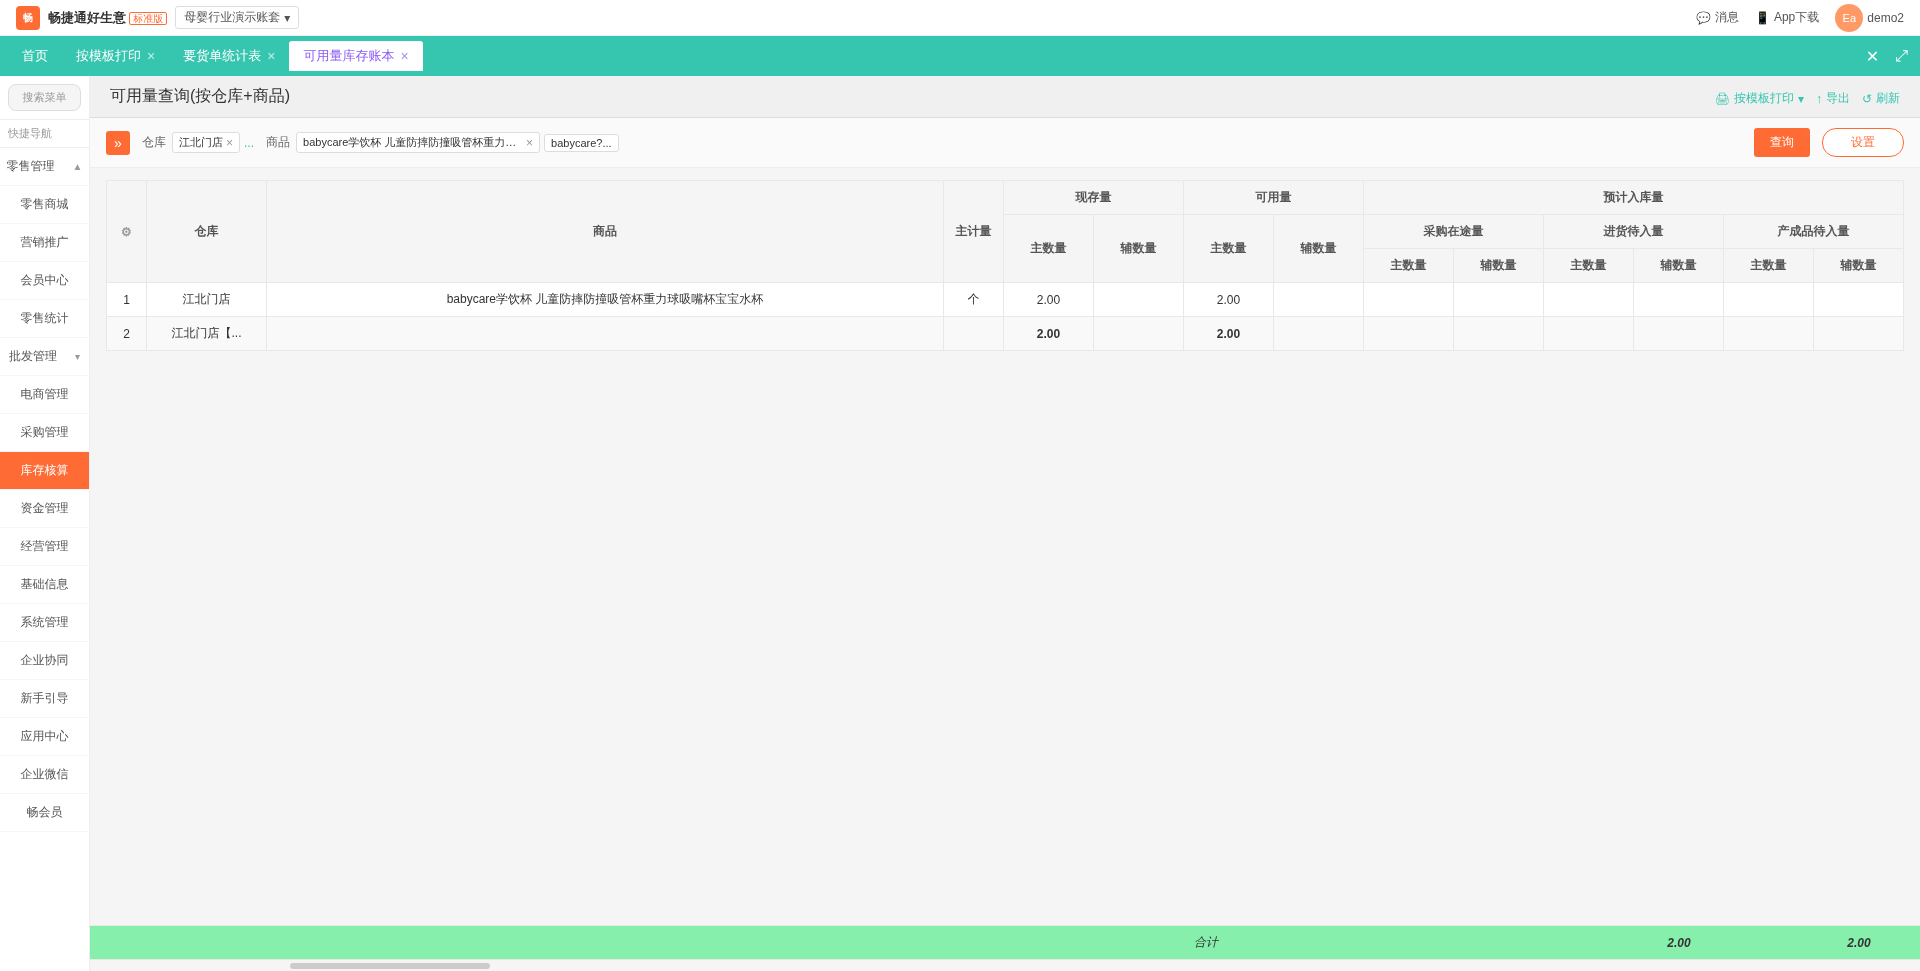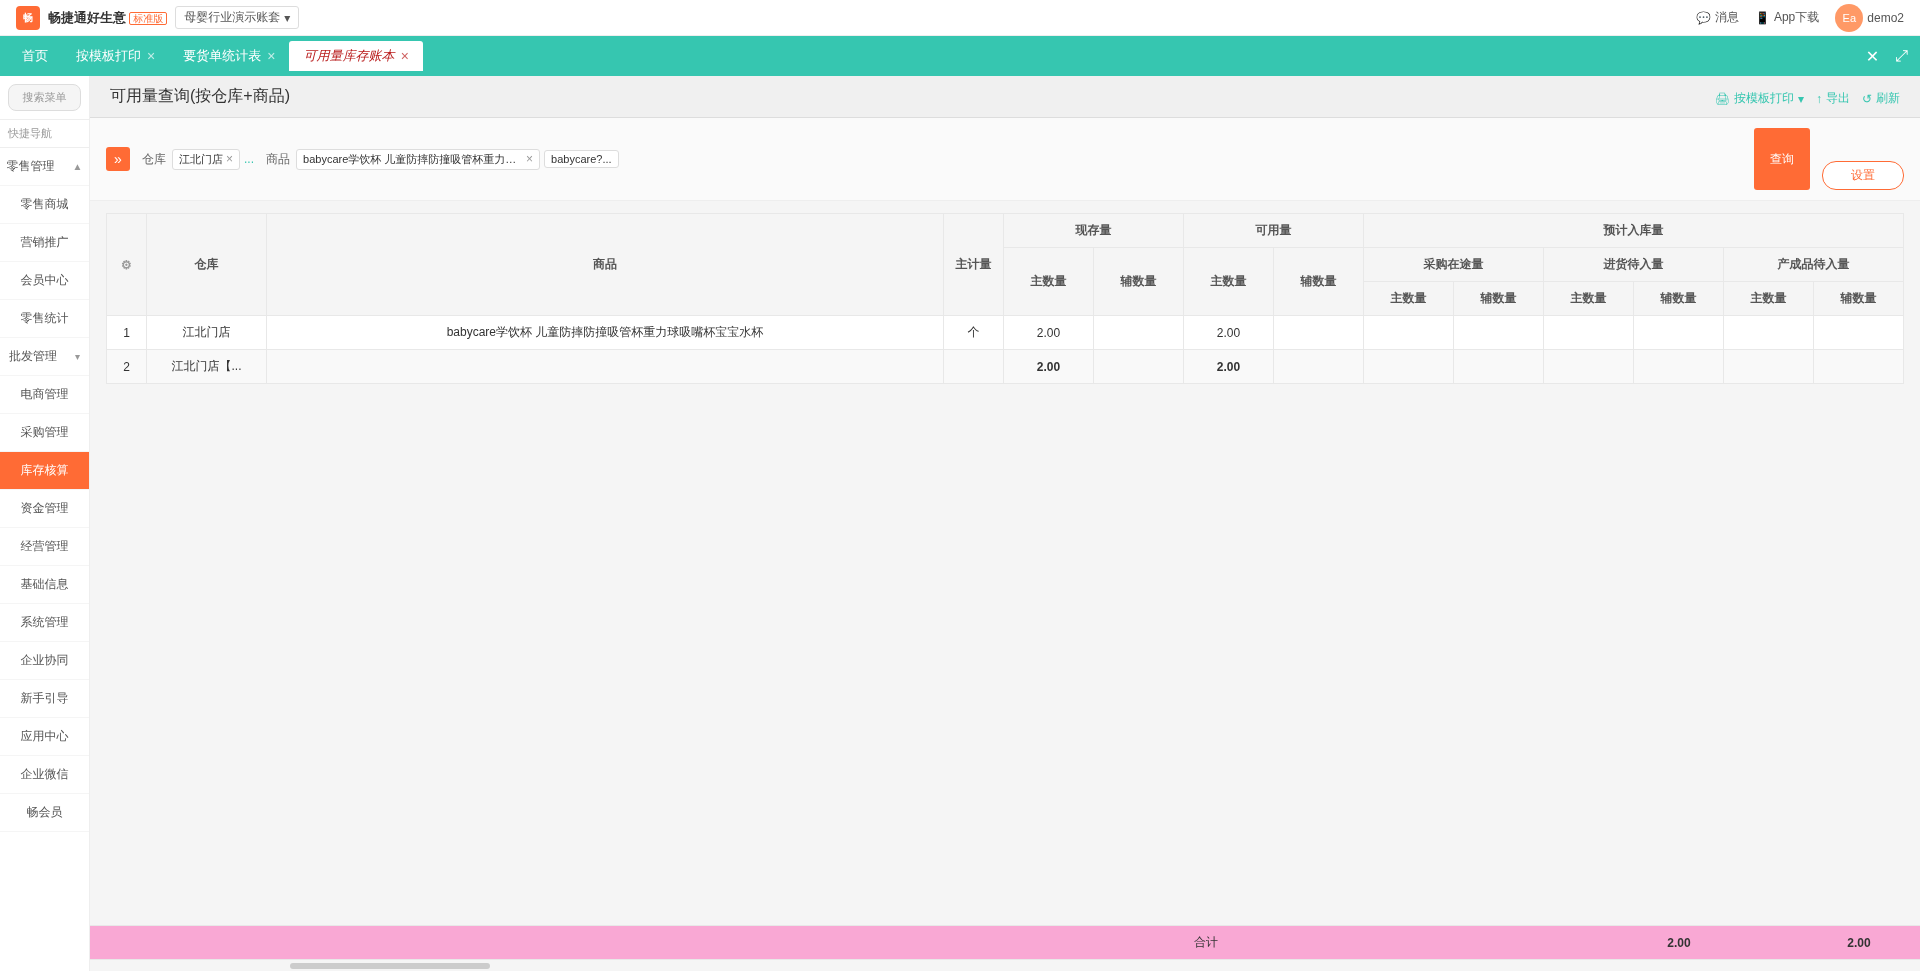--- a/index.html
+++ b/index.html
@@ -37,21 +37,21 @@
       padding: 6px 14px;
       color: #fff;
       font-size: 13px;
       cursor: pointer;
       display: flex;
       align-items: center;
       gap: 6px;
       border-radius: 3px 3px 0 0;
       white-space: nowrap;
     }
-    .nav-tab.active { background: #fff; color: #b91c1c; font-style: italic; }
+    .nav-tab.active { background: #fff; color: #8b5cf6; }
     .nav-tab-close { font-size: 14px; color: inherit; opacity: 0.7; }
     .nav-right { margin-left: auto; display: flex; gap: 8px; }
     .nav-window-btn { color: #fff; font-size: 16px; cursor: pointer; padding: 2px 4px; }
 
     
     .main-layout { display: flex; flex: 1; overflow: hidden; }
 
     
     .sidebar {
       width: 90px;
@@ -143,21 +143,20 @@
       font-size: 12px;
     }
     .btn-settings {
       background: #fff;
       color: #ff6b35;
       border: 1px solid #ff6b35;
       padding: 5px 28px;
       border-radius: 14px;
       cursor: pointer;
       font-size: 12px;
-      margin-top: 33px;
     }
 
     
     .table-container { flex: 1; overflow: auto; padding: 12px 16px; }
     .data-table { width: 100%; border-collapse: collapse; background: #fff; border: 1px solid #e8e8e8; }
     .data-table th, .data-table td {
       border: 1px solid #e8e8e8;
       padding: 8px 10px;
       text-align: center;
       font-size: 12px;
@@ -428,21 +427,21 @@
             <td></td>
             <td></td>
             <td></td>
             <td></td>
             <td></td>
           </tr>
         </tbody>
       </table>
     </div>
 
-    <div class="table-footer" style="border-top:1px solid #e8e8e8; padding: 8px 16px; background:#f9a8d4;">
+    <div class="table-footer" style="border-top:1px solid #e8e8e8; padding: 8px 16px; background:#86efac;font-style:italic;">
       <span style="width:40px;display:inline-block;"></span>
       <span style="width:120px;display:inline-block;"></span>
       <span style="flex:1;"></span>
       <span style="width:80px;text-align:left;">合计</span>
       <span style="width:90px;display:inline-block;text-align:center;"></span>
       <span style="width:90px;display:inline-block;text-align:center;"></span>
       <span style="width:90px;display:inline-block;text-align:center;"></span>
       <span style="width:90px;display:inline-block;text-align:center;"></span>
       <span style="width:90px;display:inline-block;text-align:center;font-weight:bold;">2.00</span>
       <span style="width:90px;display:inline-block;text-align:center;"></span>

